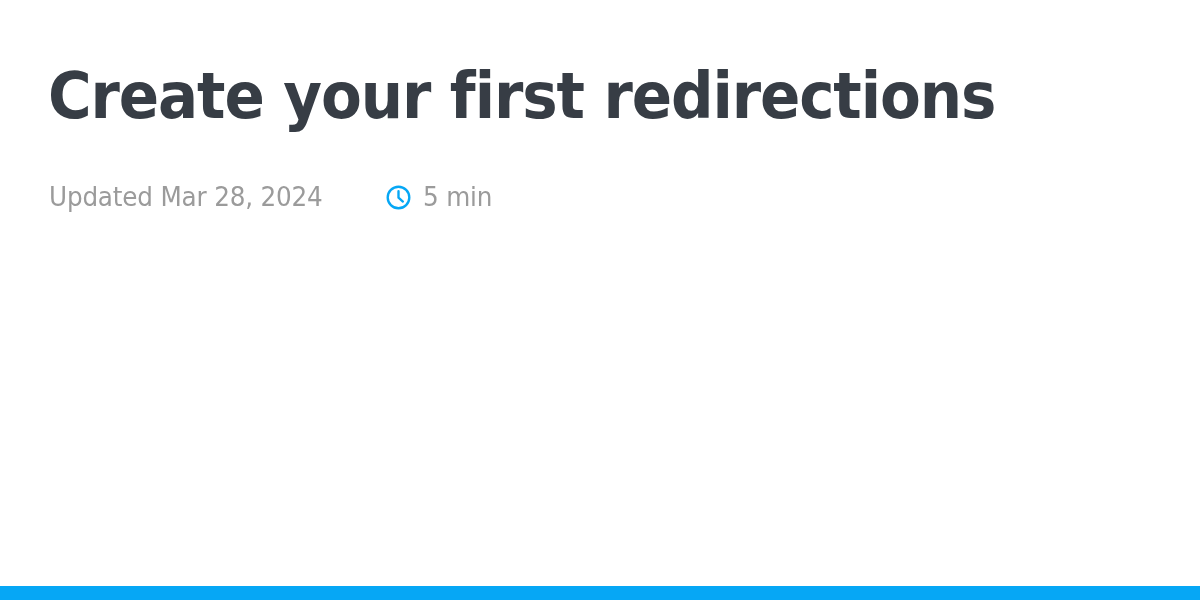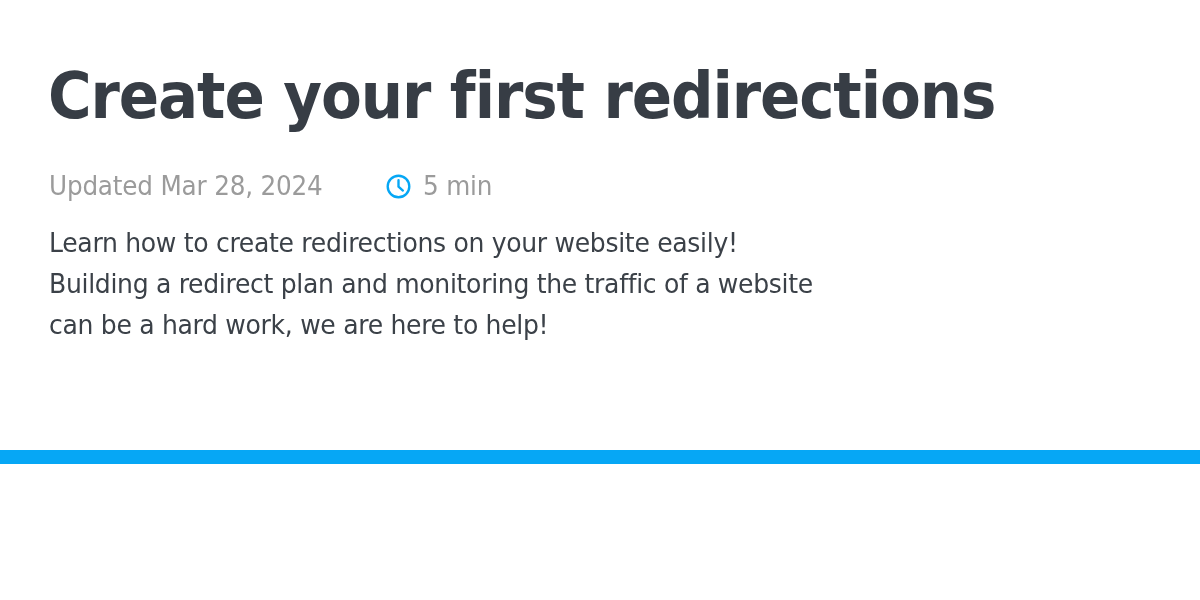--- a/index.html
+++ b/index.html
@@ -9,21 +9,21 @@
   body {
     width: 1200px;
     height: 600px;
     background: #ffffff;
     font-family: "DejaVu Sans", sans-serif;
     overflow: hidden;
   }
   .card {
     position: relative;
     width: 1200px;
-    height: 464px;
+    height: 600px;
     background: #ffffff;
     box-sizing: border-box;
   }
 
   
   .page-title {
     position: absolute;
     left: 48px;
     top: 58px;
     margin: 0;
@@ -35,21 +35,21 @@
     color: #373d45;
     white-space: nowrap;
     transform: scaleX(0.93);
     transform-origin: left top;
   }
 
   
   .meta-row {
     position: absolute;
     left: 49px;
-    top: 168px;
+    top: 179px;
     display: flex;
     align-items: center;
     height: 36px;
   }
   .meta-updated {
     font-family: "DejaVu Sans", sans-serif;
     font-size: 26px;
     line-height: 32px;
     font-weight: 400;
     color: #9b9b9b;
@@ -170,22 +170,17 @@
       <span class="clock-icon-wrap">
         <svg class="clock-icon" viewBox="0 0 24 24" fill="none" xmlns="http://www.w3.org/2000/svg" aria-hidden="true">
           <circle cx="12" cy="12" r="9.6" stroke="#06a7f5" stroke-width="2.1" fill="none"></circle>
           <path d="M12 6.4 L12 12.2 L15.9 15.6" stroke="#06a7f5" stroke-width="2.1" stroke-linecap="round" stroke-linejoin="round" fill="none"></path>
         </svg>
       </span>
       <span class="meta-duration">5 min</span>
     </span>
   </div>
 
-  <div class="description">
-    <div class="desc-line">Learn how to create redirections on your website easily!</div>
-    <div class="desc-line">Building a redirect plan and monitoring the traffic of a website</div>
-    <div class="desc-line">can be a hard work, we are here to help!</div>
-  </div>
 
 
   <div class="accent-bar"></div>
 
 </div>
 
 </body></html>

